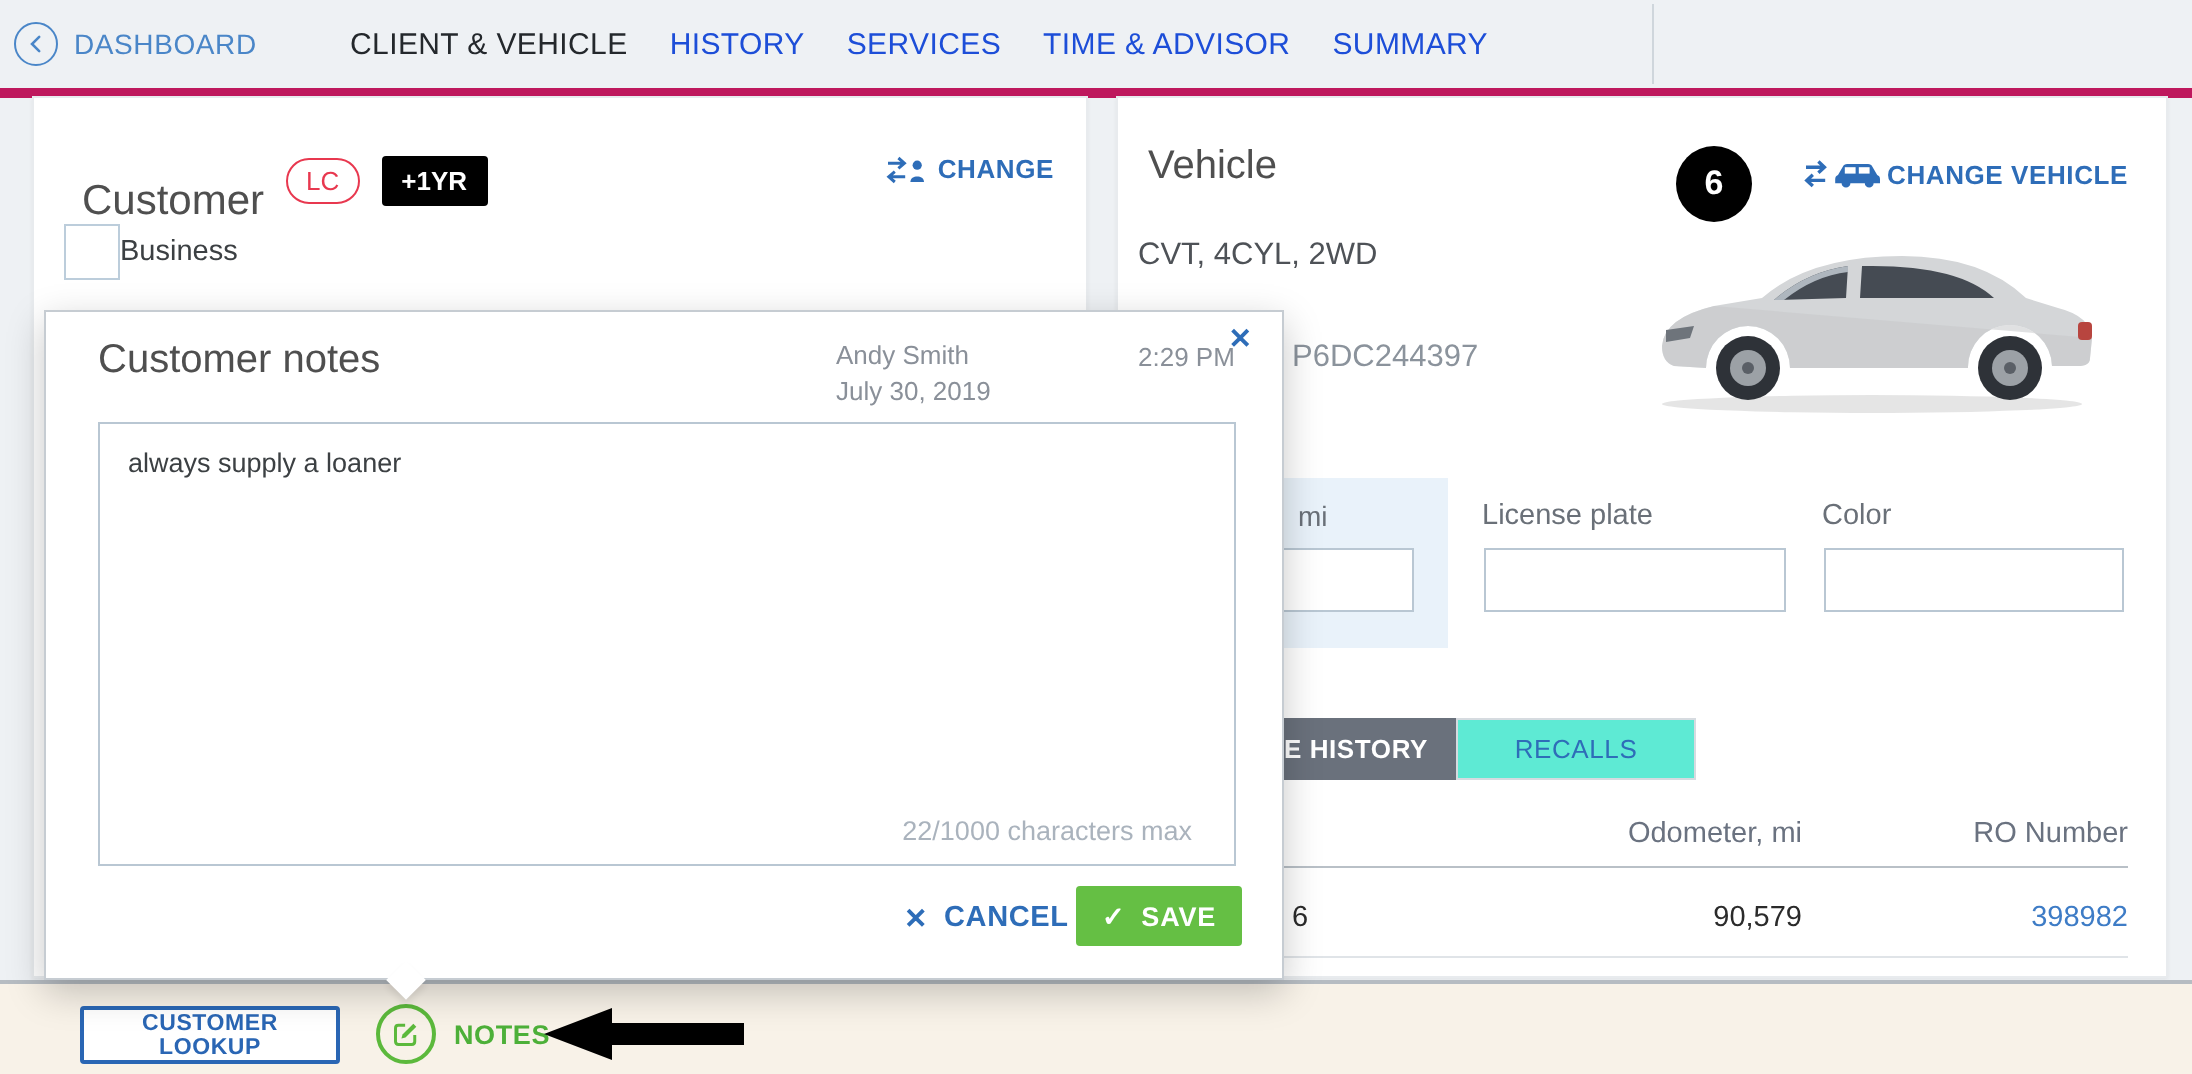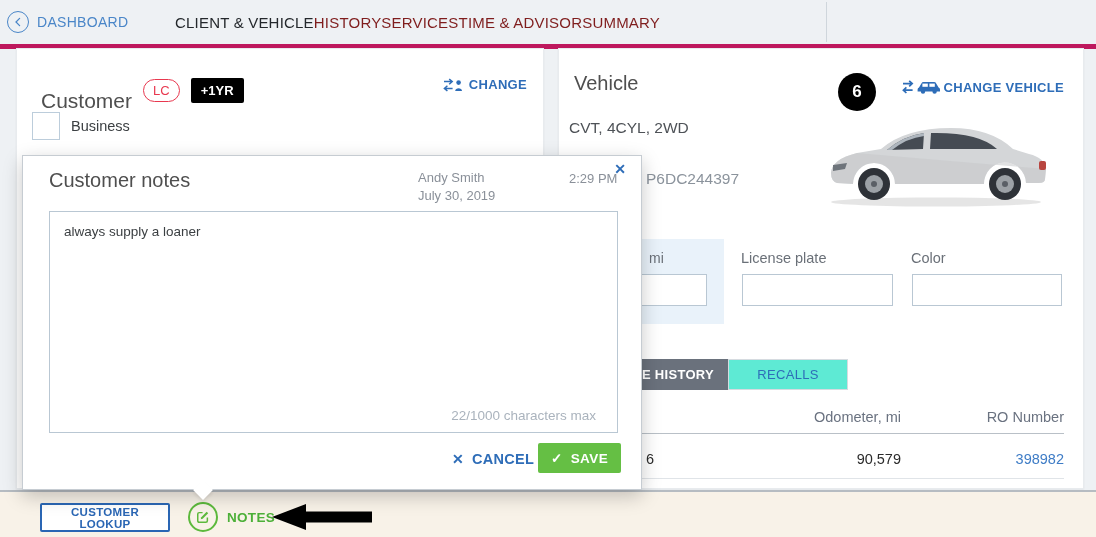--- a/index.html
+++ b/index.html
@@ -5,36 +5,36 @@
   html,body{margin:0;padding:0;background:#dfe3e7;}
   .page{position:relative;width:1096px;height:537px;background:#eef1f4;overflow:hidden;
         font-family:"Liberation Sans",sans-serif;color:#3c4043;}
   
   .topbar{position:absolute;left:0;top:0;width:1096px;height:44px;background:#eef1f4;
           border-bottom:5px solid #be185d;}
   .back-btn{position:absolute;left:7px;top:11px;width:22px;height:22px;border:1.5px solid #4a86c8;
             border-radius:50%;display:flex;align-items:center;justify-content:center;cursor:pointer;background:transparent;}
   .dash-link{position:absolute;left:37px;top:0;height:44px;display:flex;align-items:center;
              color:#4a86c8;font-size:14px;letter-spacing:.3px;cursor:pointer;}
-  .tabs{position:absolute;left:175px;top:0;height:44px;display:flex;align-items:center;}
-  .tab{font-size:15px;color:#7f1d1d;letter-spacing:.2px;cursor:pointer;white-space:nowrap;}
+  .tabs{position:absolute;left:175px;top:0;height:44px;display:flex;gap:21px;align-items:center;}
+  .tab{font-size:15px;color:#1d4ed8;letter-spacing:.2px;cursor:pointer;white-space:nowrap;}
   .tab.active{color:#24282c;}
   .topbar-divider{position:absolute;left:826px;top:2px;width:1px;height:40px;background:#cfd6dc;}
   
   .panel{position:absolute;background:#fff;border:1px solid #e8ebee;box-shadow:0 1px 2px rgba(0,0,0,.05);}
   .customer-panel{left:16px;top:48px;width:526px;height:439px;}
   .vehicle-panel{left:558px;top:48px;width:524px;height:439px;}
   
   .cust-header{position:absolute;left:24px;top:18px;display:flex;align-items:center;gap:11px;}
   .cust-title{font-size:21px;color:#4f4f4f;margin-top:22px;}
   .lc-badge{border:1.5px solid #e8384f;color:#e8384f;border-radius:13px;padding:3px 9px;font-size:13px;}
   .yr-badge{background:#000;color:#fff;font-size:13px;font-weight:bold;padding:5px 10px;border-radius:2px;text-align:center;}
   .change-link{position:absolute;right:16px;top:28px;display:flex;align-items:center;gap:6px;
                color:#2e6db8;font-size:13px;font-weight:600;letter-spacing:.3px;cursor:pointer;}
-  .business-row{position:absolute;left:15px;top:63px;display:flex;align-items:center;gap:11px;}
+  .business-row{position:absolute;left:15px;top:63px;display:flex;align-items:center;gap:0;}
   .checkbox{width:26px;height:26px;background:#fff;border:1px solid #bccddb;cursor:pointer;}
   .business-label{font-size:14.5px;color:#3c4043;}
   
   .veh-title{position:absolute;left:15px;top:23px;font-size:20px;color:#4f4f4f;text-align:center;}
   .step-badge{position:absolute;left:279px;top:24px;width:38px;height:38px;border-radius:50%;background:#000;
               color:#fff;font-size:17px;font-weight:bold;display:flex;align-items:center;justify-content:center;}
   .change-vehicle-link{position:absolute;right:19px;top:30px;display:flex;align-items:center;gap:0;
                color:#2e6db8;font-size:13px;font-weight:600;letter-spacing:.3px;cursor:pointer;}
   .veh-name{position:absolute;left:10px;top:68px;font-size:15.5px;color:#4e5257;line-height:22px;}
   .vin-frag{position:absolute;left:87px;top:121px;font-size:15.5px;color:#8b939c;}

